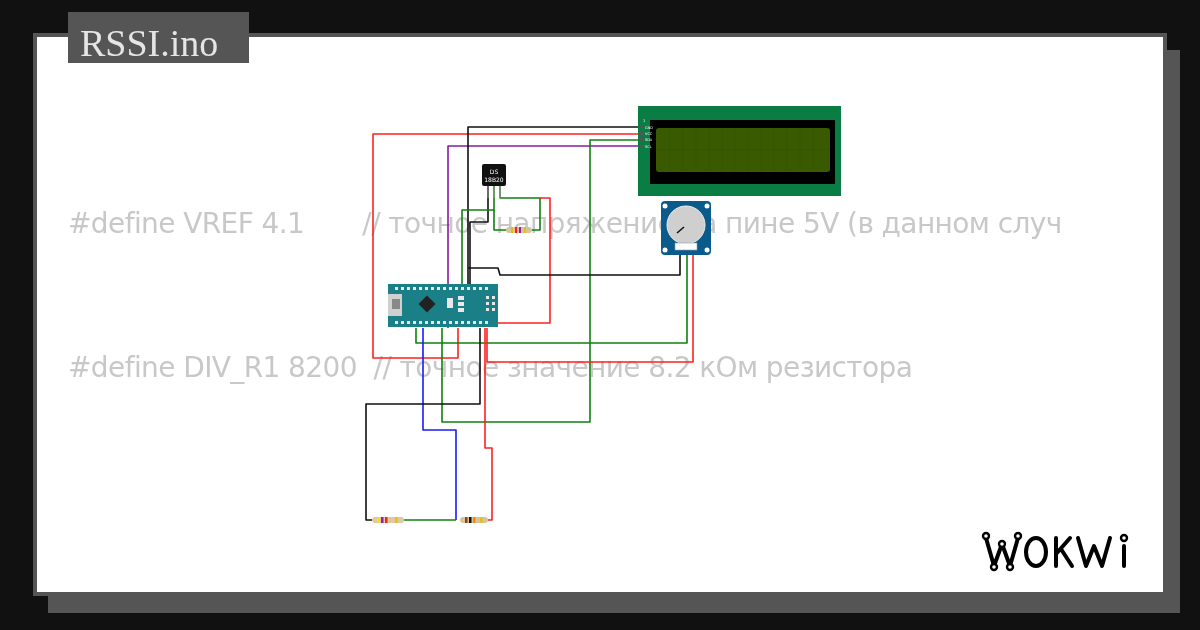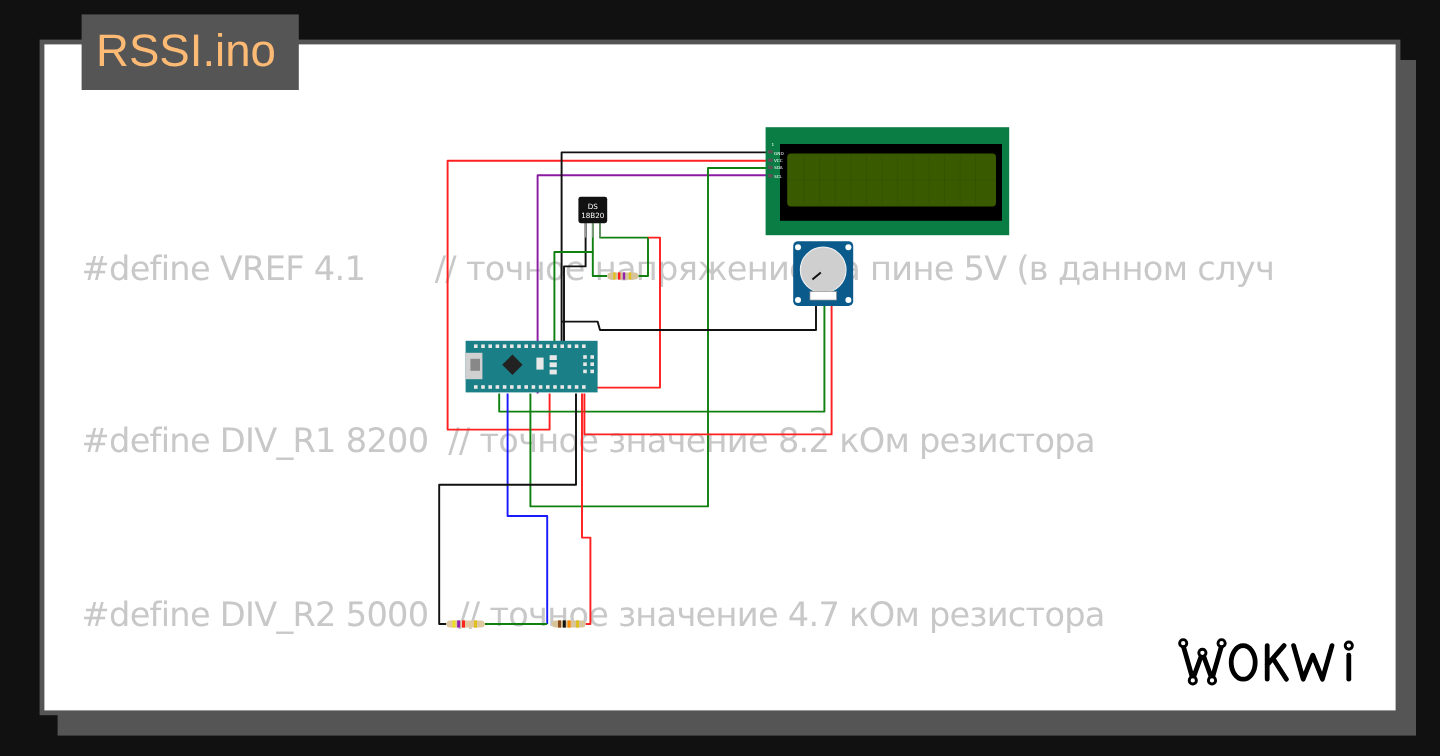--- a/index.html
+++ b/index.html
@@ -20,24 +20,24 @@
       background: #555555;
     }
     .card-inner {
       position: absolute; left: 4px; top: 4px;
       width: 1126px; height: 555px;
       background: #ffffff;
       overflow: hidden;
     }
     .title-tab {
       position: absolute; left: 68px; top: 12px;
-      height: 63px; width: 181px;
+      height: 51px; width: 181px;
       background: #555555;
-      color: #fdba74;
-      font-family: Liberation Sans, sans-serif;
+      color: #e5e5e5;
+      font-family: Liberation Serif, serif;
       font-size: 38px;
       line-height: 63px;
       padding-left: 12px;
       box-sizing: border-box;
       z-index: 5;
     }
     .code {
       position: absolute; left: 31px; top: 66px;
       margin: 0;
       color: #c8c8c8;
@@ -60,21 +60,20 @@
   </style>
 </head>
 <body>
 
 <div class="shadow-card"></div>
 <div class="card">
   <div class="card-inner">
     <div class="code">
       <span class="code-line">#define VREF 4.1       // точное напряжение на пине 5V (в данном случ</span>
       <span class="code-line">#define DIV_R1 8200  // точное значение 8.2 кОм резистора</span>
-      <span class="code-line">#define DIV_R2 5000   // точное значение 4.7 кОм резистора</span>
       
       
       
       
       
       
       
     </div>
   </div>
 </div>

